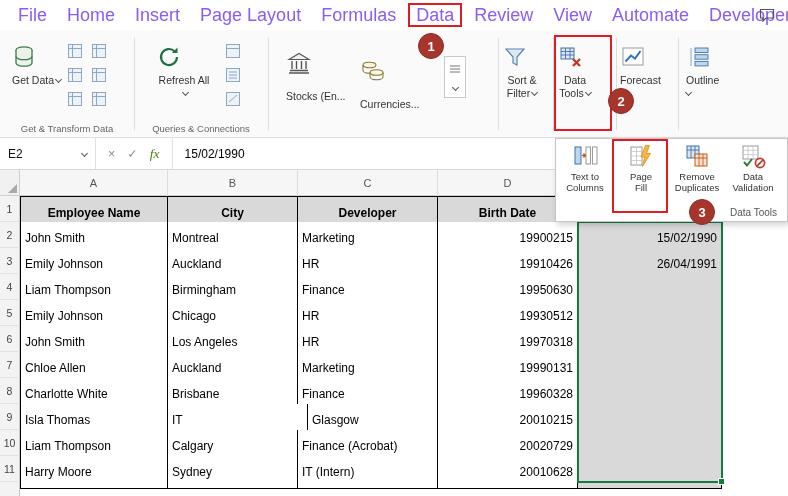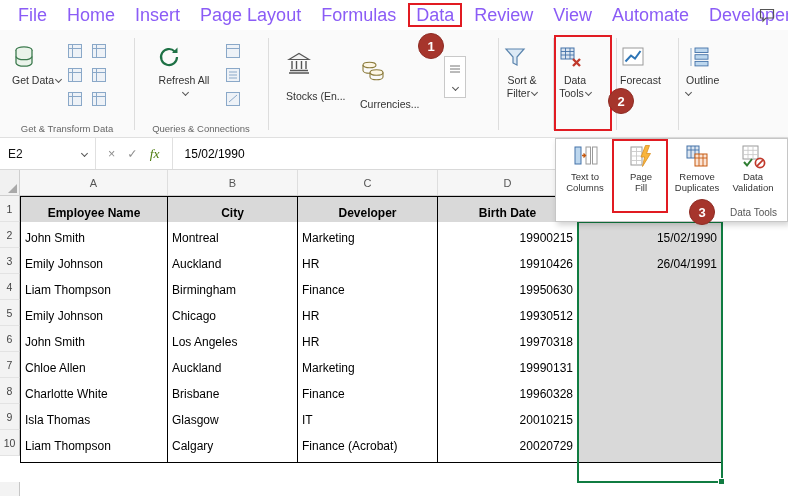--- a/index.html
+++ b/index.html
@@ -313,33 +313,41 @@
       <div class="gutter">8</div>
       <div class="cell ca">Charlotte White</div>
       <div class="cell cb">Brisbane</div>
       <div class="cell cc">Finance</div>
       <div class="cell cd">19960328</div>
       <div class="cell ce"></div>
     </div>
     <div class="srow">
       <div class="gutter">9</div>
       <div class="cell ca">Isla Thomas</div>
+      <div class="cell cc">IT</div>
       <div class="cell cb">Glasgow</div>
-      <div class="cell cc">IT</div>
       <div class="cell cd">20010215</div>
       <div class="cell ce"></div>
     </div>
     <div class="srow">
       <div class="gutter">10</div>
       <div class="cell ca">Liam Thompson</div>
       <div class="cell cb">Calgary</div>
       <div class="cell cc">Finance (Acrobat)</div>
       <div class="cell cd">20020729</div>
       <div class="cell ce"></div>
     </div>
+    <div class="srow">
+      <div class="gutter">11</div>
+      <div class="cell ca">Harry Moore</div>
+      <div class="cell cb">Sydney</div>
+      <div class="cell cc">IT (Intern)</div>
+      <div class="cell cd">20010628</div>
+      <div class="cell ce"></div>
+    </div>
   </div>
   <div class="stub-gutter"></div>
 
   <div class="selection">
     <div class="fill-handle"></div>
   </div>
 
   <div class="flyout">
     <div class="dt-item" id="dt1">
       <svg width="26" height="26" viewBox="0 0 26 26">

